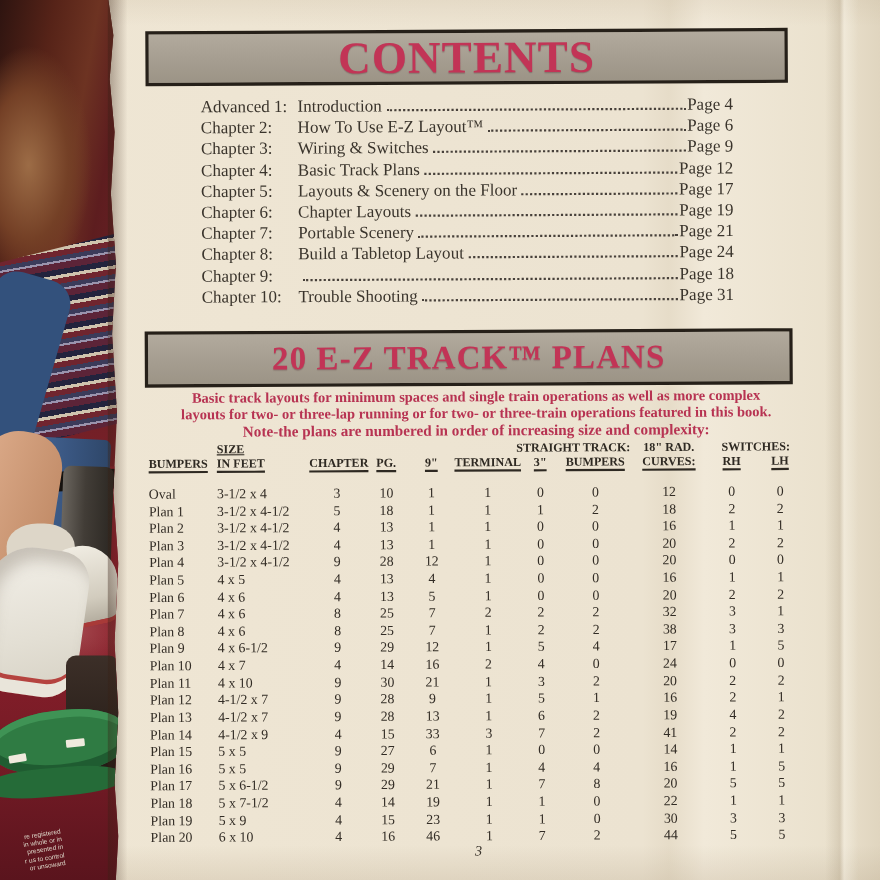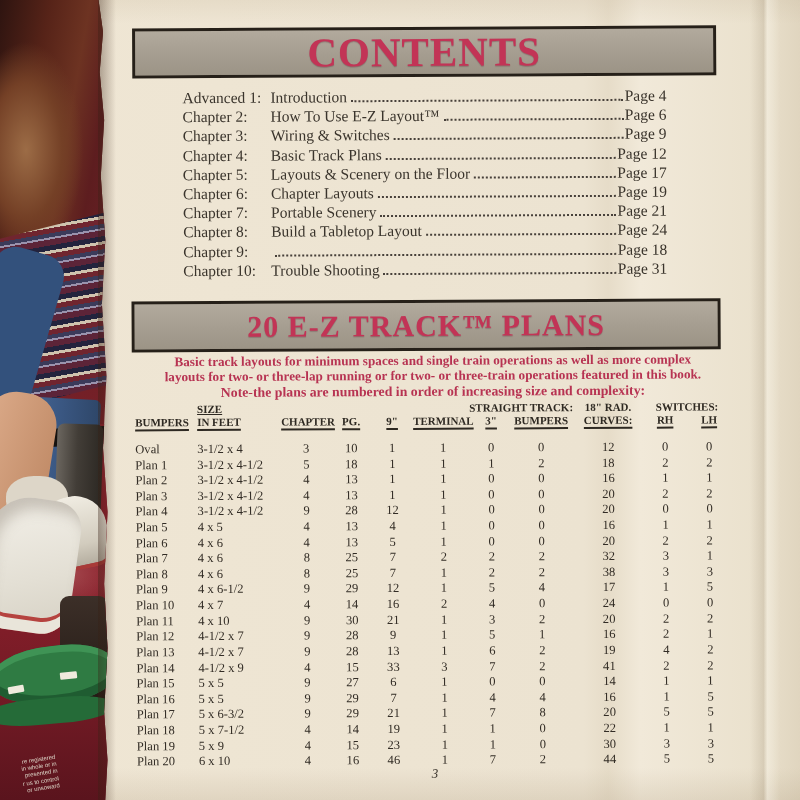--- a/index.html
+++ b/index.html
@@ -488,21 +488,21 @@
           <span class="td">1</span>
           <span class="td">4</span>
           <span class="td">4</span>
           <span class="td">16</span>
           <span class="td">1</span>
           <span class="td">5</span>
         </div>
 
         <div class="grid-row trow">
           <span class="td">Plan 17</span>
-          <span class="td">5 x 6-3/2</span>
+          <span class="td">5 x 6-1/2</span>
           <span class="td">9</span>
           <span class="td">29</span>
           <span class="td">21</span>
           <span class="td">1</span>
           <span class="td">7</span>
           <span class="td">8</span>
           <span class="td">20</span>
           <span class="td">5</span>
           <span class="td">5</span>
         </div>

